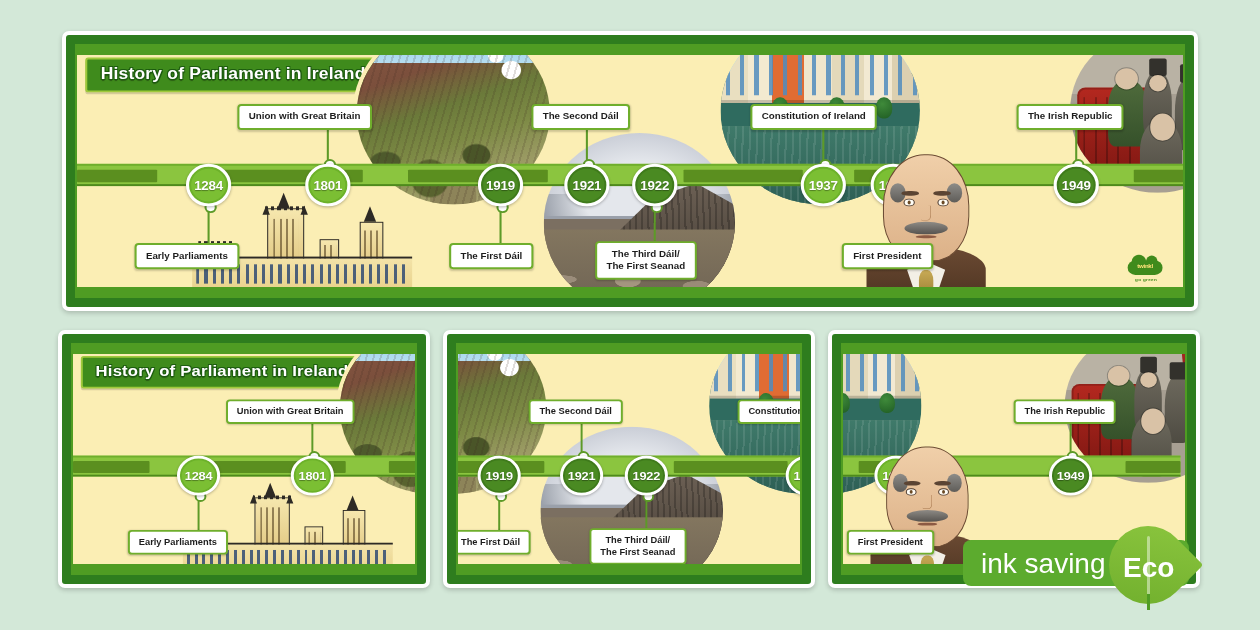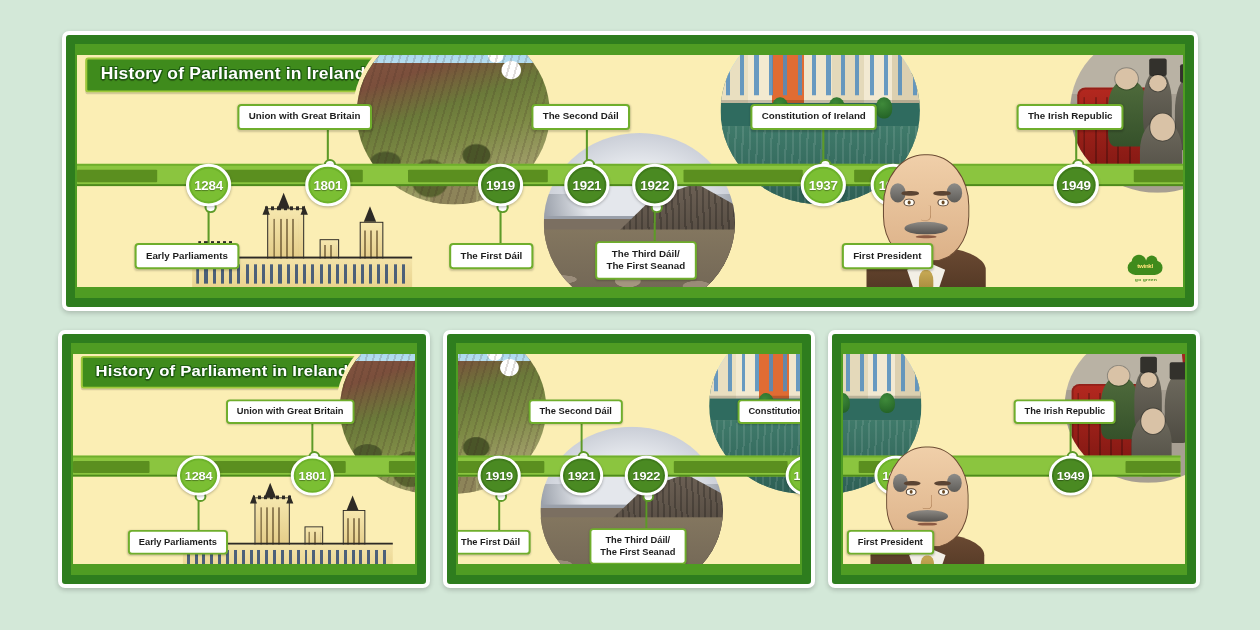--- a/index.html
+++ b/index.html
@@ -790,14 +790,22 @@
           <div class="bubble dark" style="left:950px; top:122px;">
             <span class="y">1949</span>
           </div>
           <div class="leader up" style="left:971px; top:86px; height:38px;"></div>
           <div class="callout" style="left:914px; top:60px;">The Irish Republic</div>
         </div>
       </div>
     </div>
   </div>
 
+  <div class="eco">
+    <div class="pill"></div>
+    <div class="leaf"></div>
+    <div class="leaf-vein"></div>
+    <div class="leaf-stem"></div>
+    <div class="pill-label">ink saving</div>
+    <div class="eco-label">Eco</div>
+  </div>
 
 </div>
 
 </body></html>

